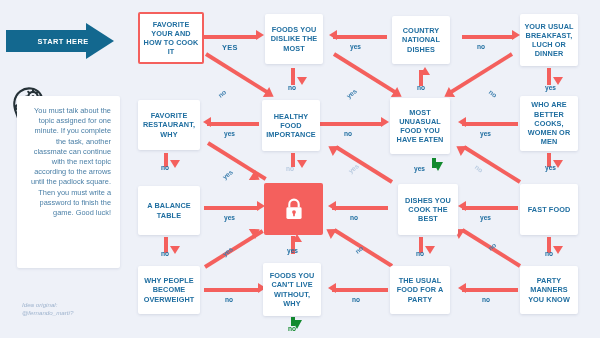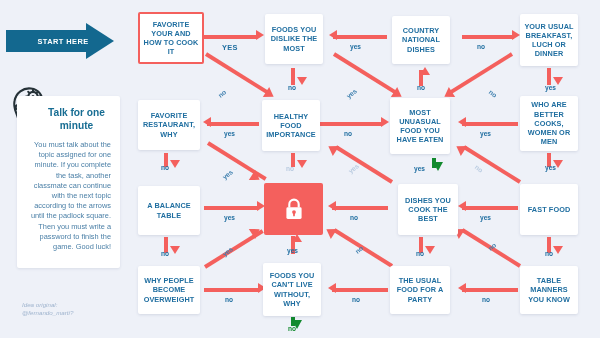--- a/index.html
+++ b/index.html
@@ -127,21 +127,20 @@
           <line x1="25.9" y1="12.5" x2="27.9" y2="12.5"></line>
           <line x1="16.2" y1="7.7" x2="17.6" y2="9.1"></line>
           <line x1="24.4" y1="15.9" x2="25.8" y2="17.3"></line>
           <line x1="25.8" y1="7.7" x2="24.4" y2="9.1"></line>
           <line x1="17.6" y1="15.9" x2="16.2" y2="17.3"></line>
         </g>
       </svg>
     </div>
 
     <div class="info-card">
-      <div class="info-title">Talk for one minute</div>
       <div class="info-body">You must talk about the topic assigned for one minute. If you complete the task, another classmate can continue with the next topic according to the arrows until the padlock square. Then you must write a password to finish the game. Good luck!</div>
     </div>
 
     <div class="credit">
       <div>Idea original:</div>
       <div>@fernando_marti?</div>
     </div>
   </div>
 
   <div id="edges">
@@ -348,17 +347,17 @@
 
     <div class="node" style="left:263px;top:263px;width:58px;height:53px;">
       <span>FOODS YOU CAN'T LIVE WITHOUT, WHY</span>
     </div>
 
     <div class="node" style="left:390px;top:266px;width:60px;height:48px;">
       <span>THE USUAL FOOD FOR A PARTY</span>
     </div>
 
     <div class="node" style="left:520px;top:266px;width:58px;height:48px;">
-      <span>TABLE MANNERS YOU KNOW</span>
+      <span>PARTY MANNERS YOU KNOW</span>
     </div>
 
   </div>
 </div>
 
 </body></html>

